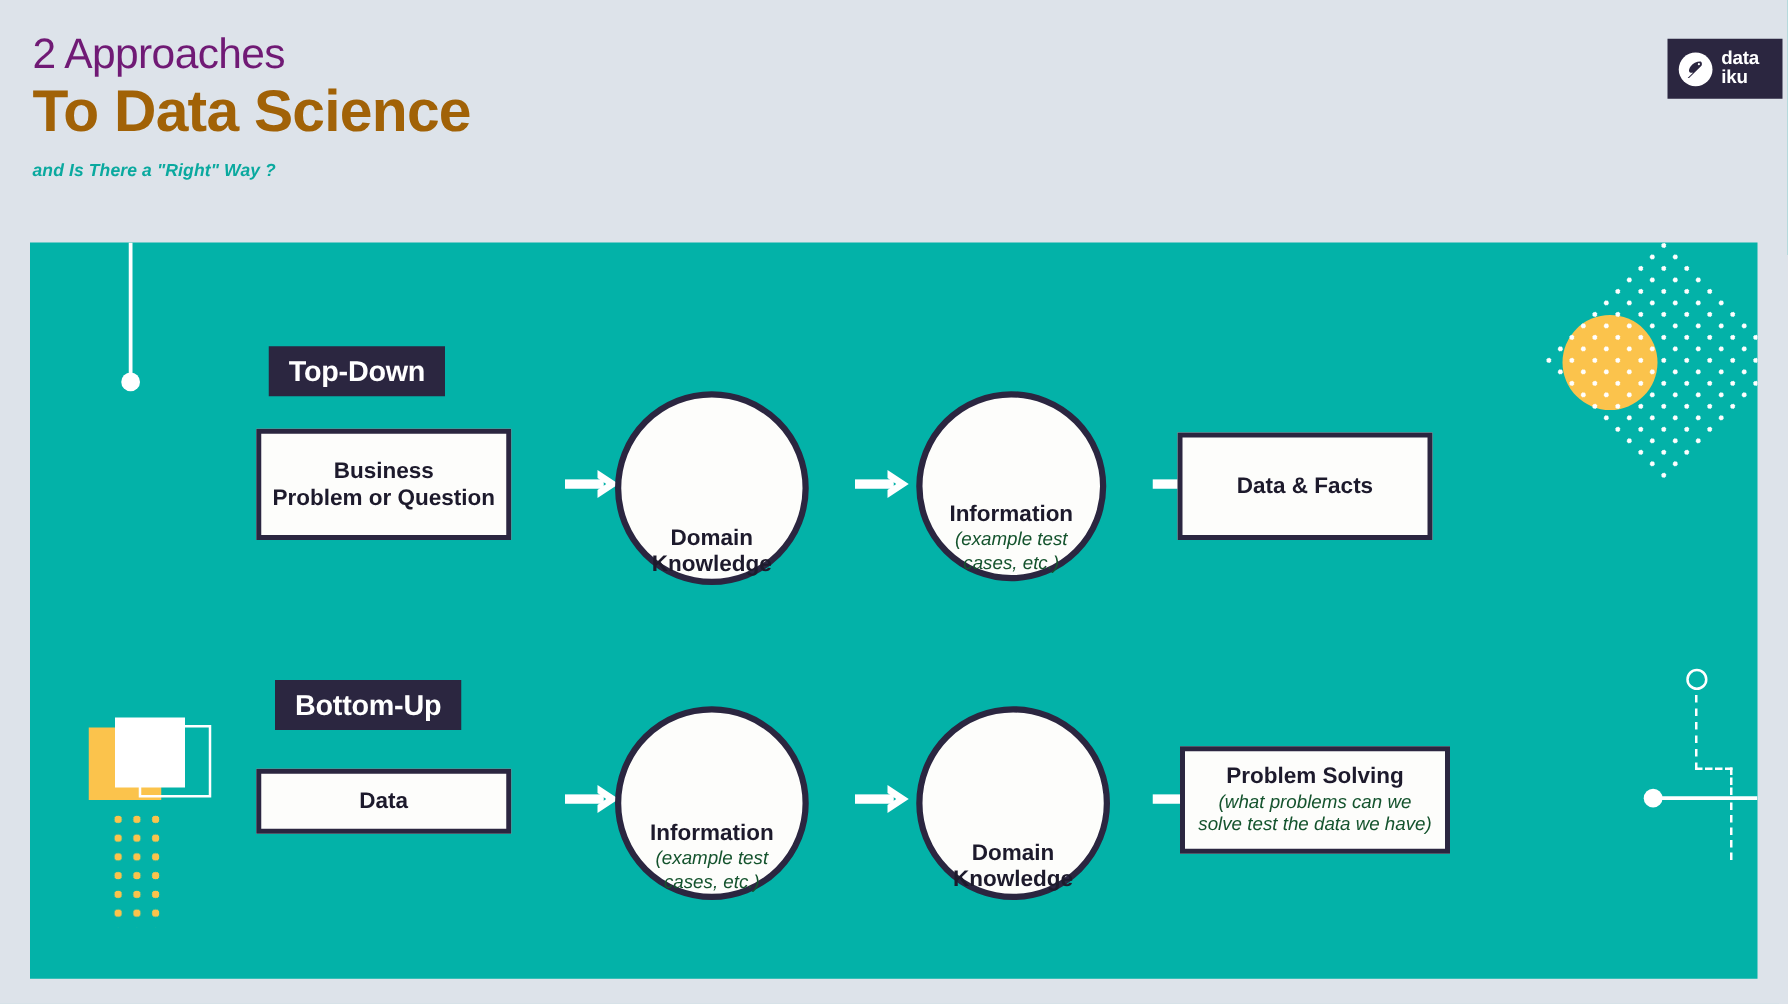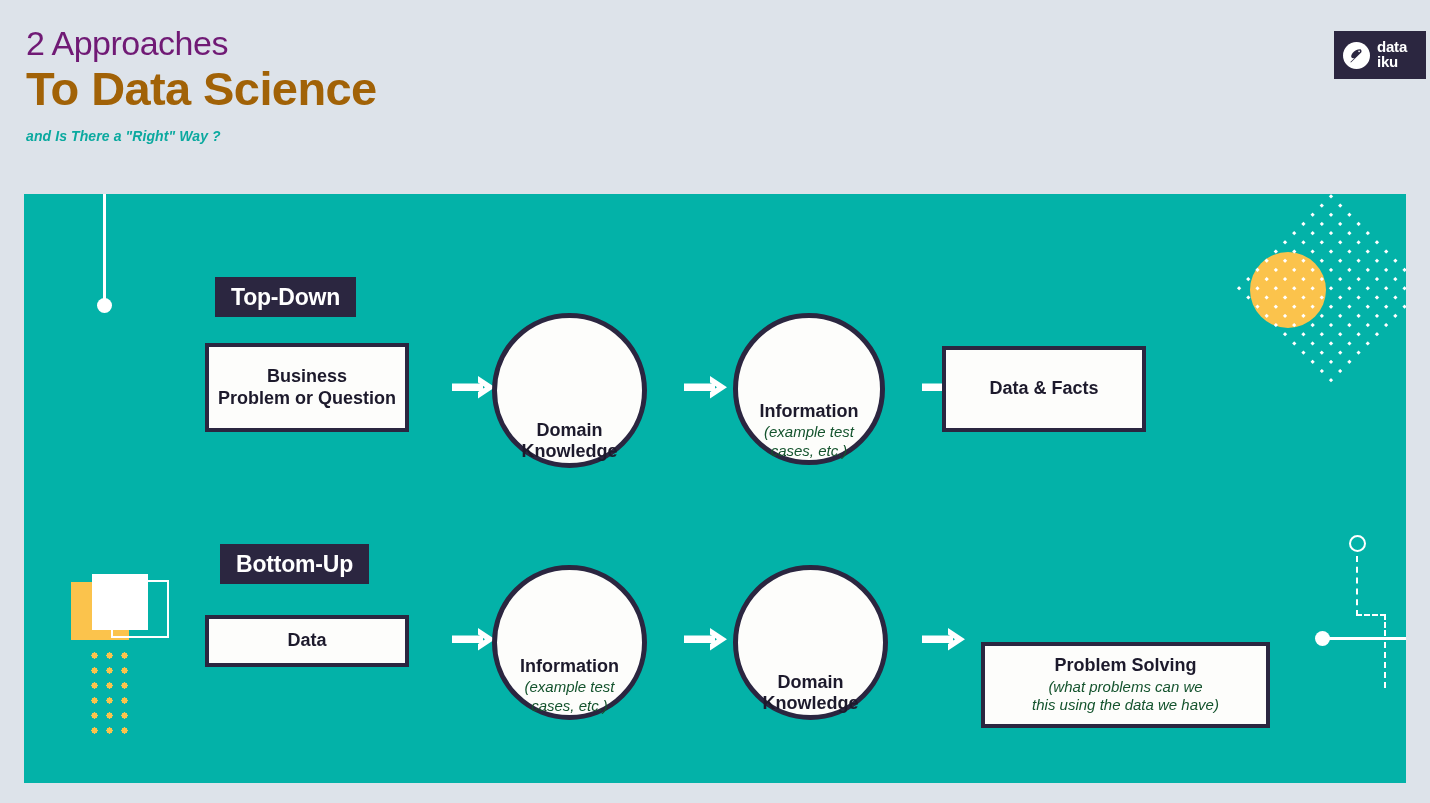--- a/index.html
+++ b/index.html
@@ -348,20 +348,20 @@
     <div class="node-circle" style="left:709px; top:371px; width:155px; height:155px;">
       <div class="n-title">Domain
 Knowledge</div>
     </div>
 
     <svg class="arrow" style="left:898px; top:431px;" viewBox="0 0 46 28">
       <rect x="0" y="10.5" width="31" height="7.5" fill="#ffffff"></rect>
       <path d="M26 3 L43 14.2 L26 25.4 L26 19 L33 14.2 L26 9.4 Z" fill="#ffffff"></path>
     </svg>
 
-    <div class="node-box" style="left:957px; top:403px; width:289px; height:86px;margin-top:45px;">
+    <div class="node-box" style="left:920px; top:403px; width:216px; height:86px;">
       <div class="n-title">Problem Solving</div>
       <div class="n-sub">(what problems can we
-this using the data we have)</div>
+solve test the data we have)</div>
     </div>
 
   </div>
 </div>
 
 </body></html>

